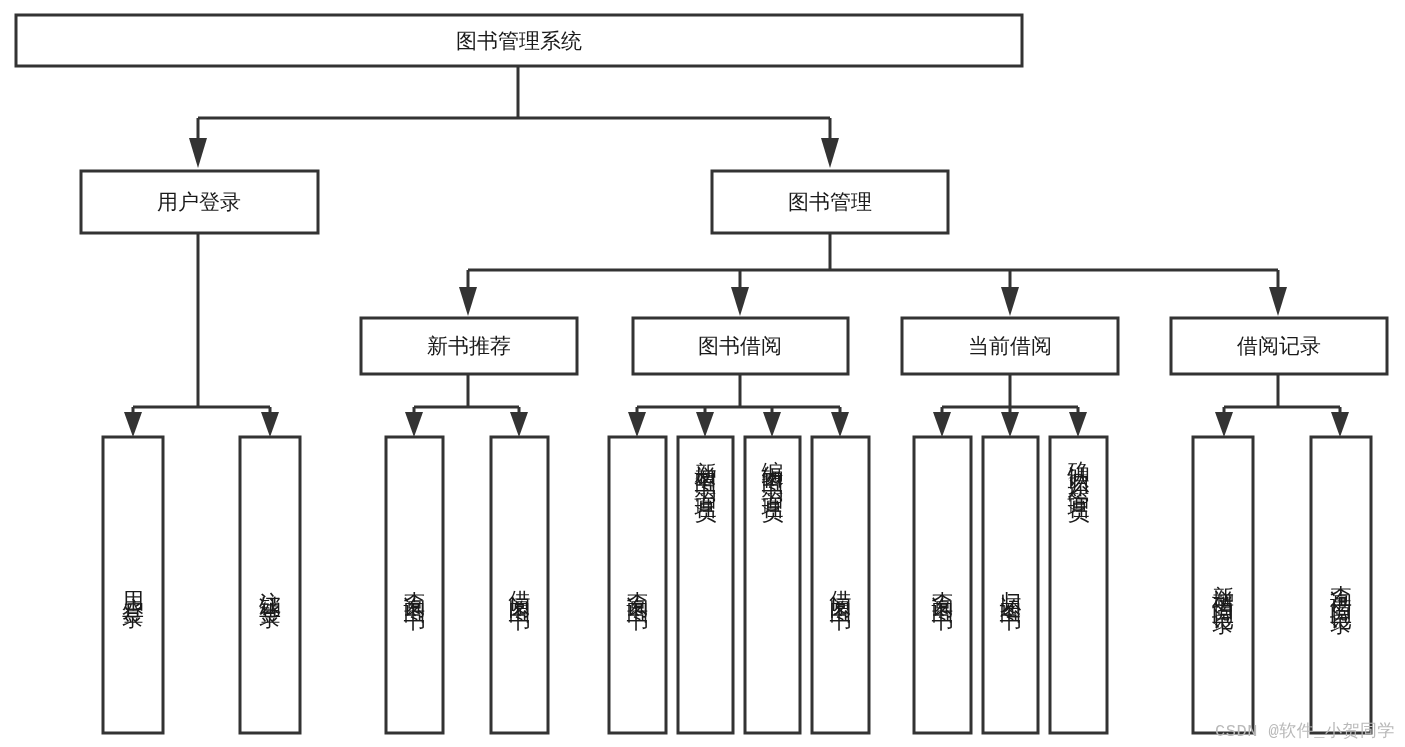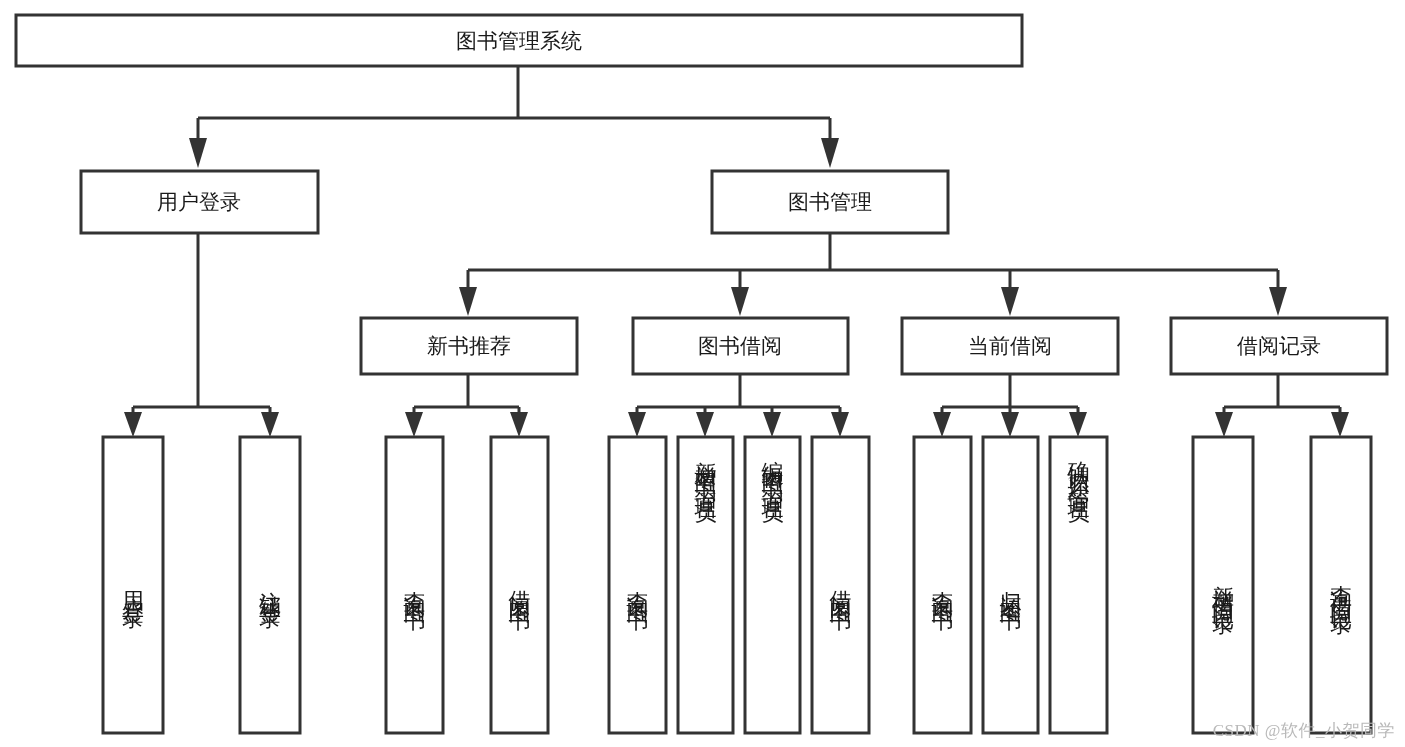--- a/index.html
+++ b/index.html
@@ -44,21 +44,21 @@
     font-family: "DejaVu Sans", "Liberation Sans", sans-serif;
     font-size: 21px;
     fill: #1a1a1a;
     text-anchor: middle;
     dominant-baseline: middle;
   }
   .watermark {
     position: absolute;
     right: 10px;
     bottom: 5px;
-    font-family: Liberation Serif, serif;
+    font-family: Liberation Mono, monospace;
     font-size: 17px;
     color: #b9b9b9;
     letter-spacing: 0.5px;
     pointer-events: none;
     user-select: none;
   }
 </style>
 </head>
 <body>
 

